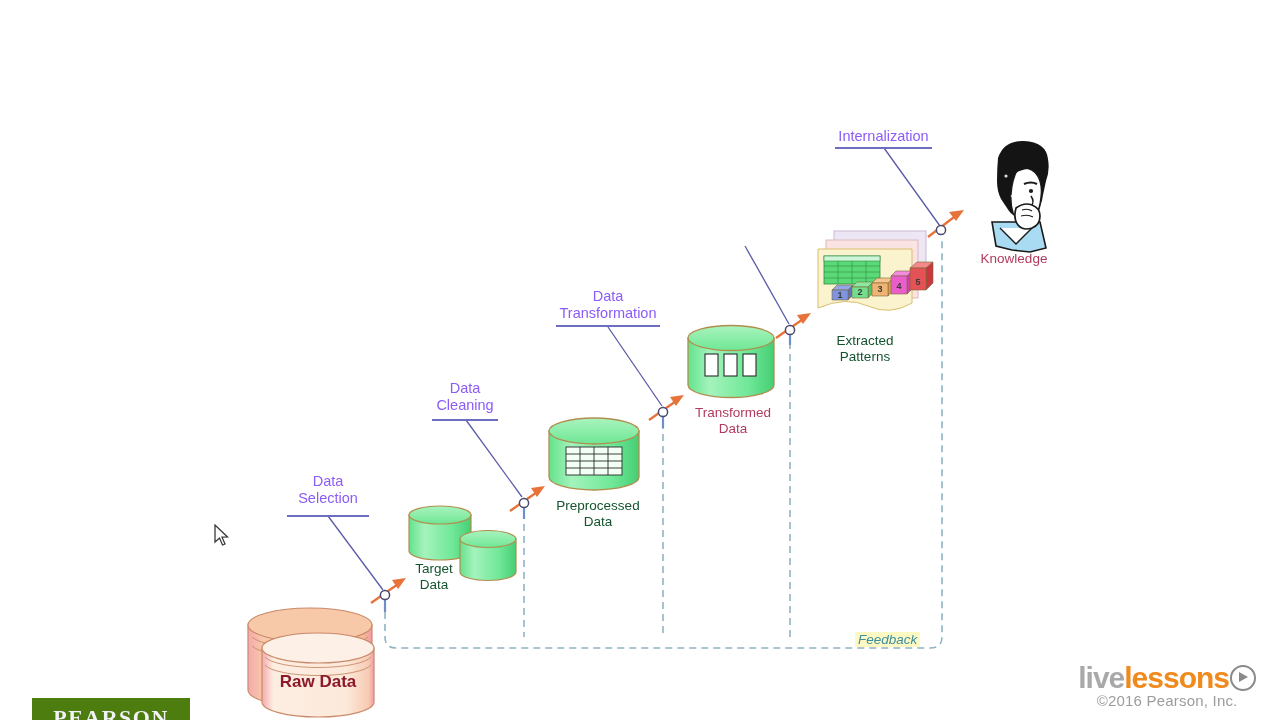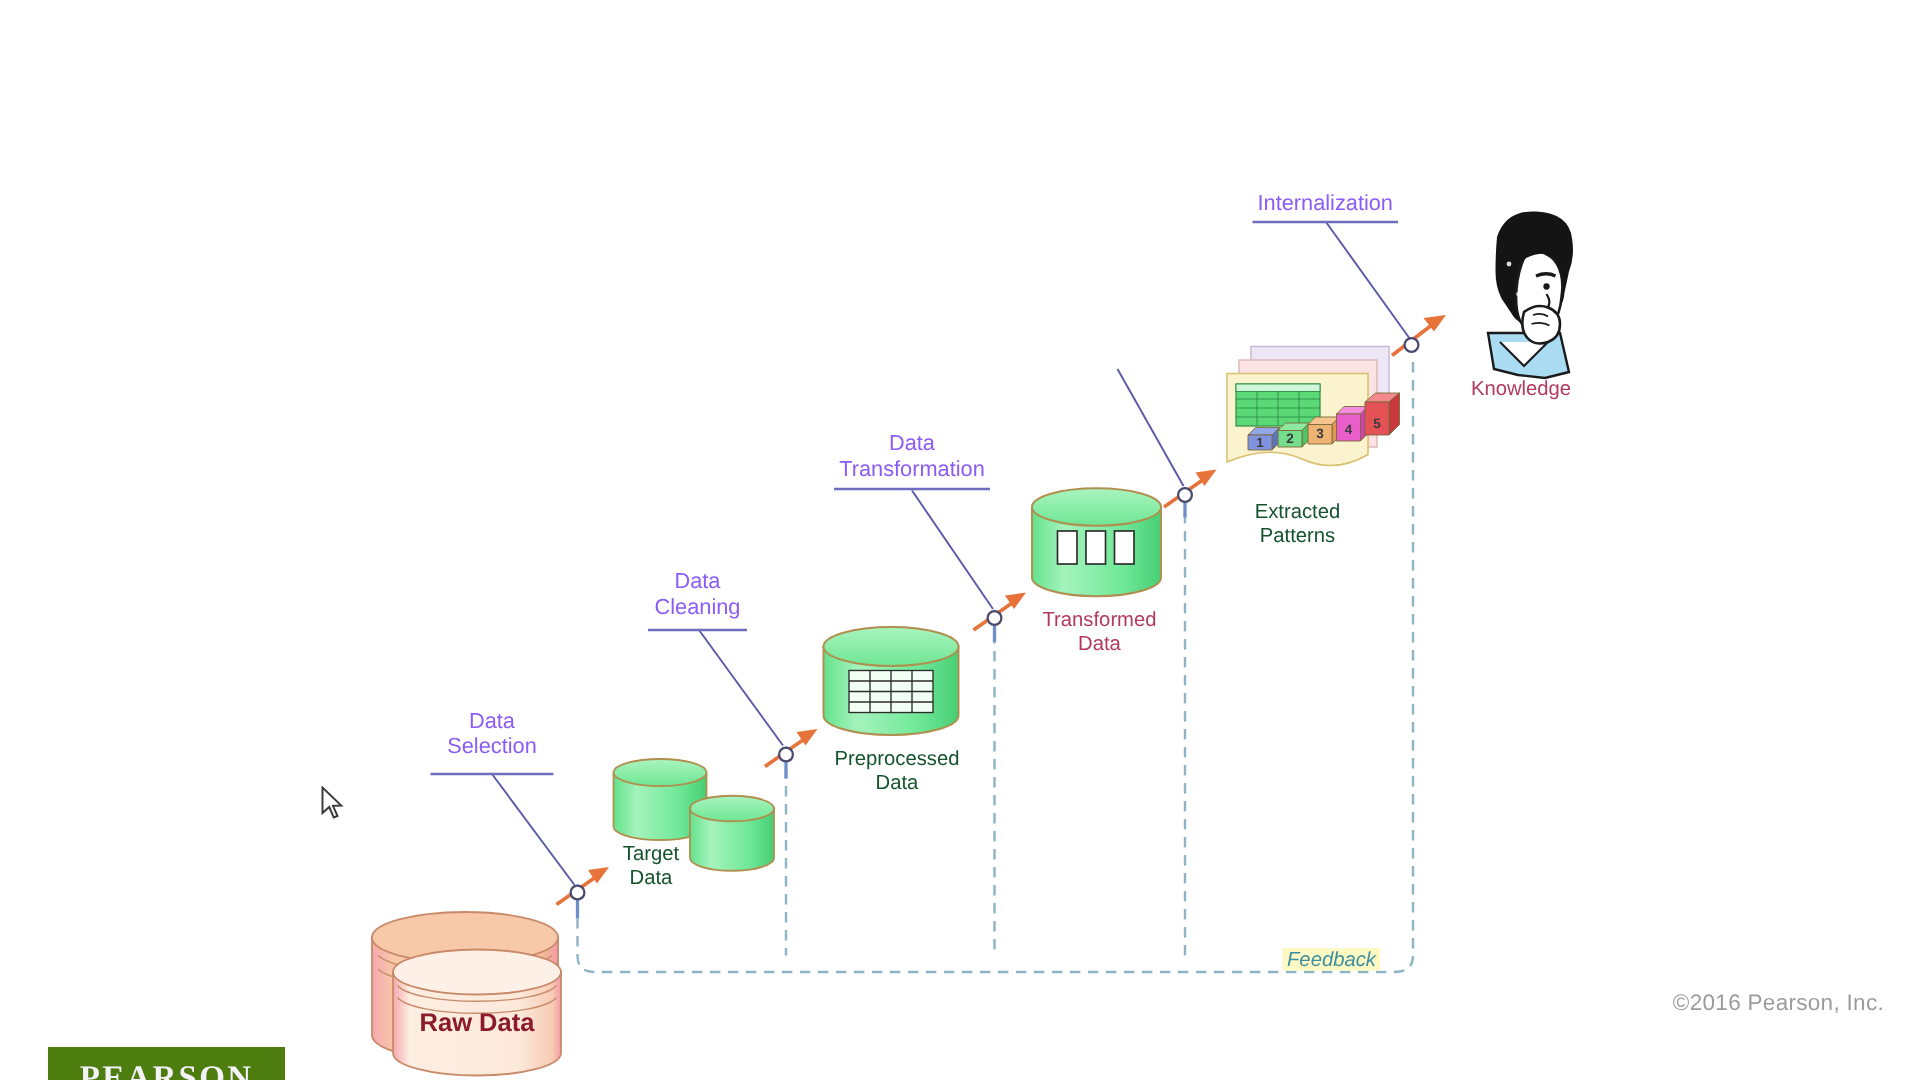--- a/index.html
+++ b/index.html
@@ -372,20 +372,23 @@
     <span>Knowledge</span>
   </div>
 
   <div id="feedback">Feedback</div>
 
   <div id="pearson">
     <span>PEARSON</span>
   </div>
 
   <div id="ll">
+    <div class="wm">
+      <span class="w1">live</span><span class="w2">lessons</span><span class="play"></span>
+    </div>
     <div class="copy">©2016 Pearson, Inc.</div>
   </div>
 
   <svg id="cursor" viewBox="0 0 16 24">
     <polygon points="1,1 1,18 5.5,14 8.5,21 11,20 8,13.2 13.5,13" fill="#FFFFFF" stroke="#3A3A3A" stroke-width="1.3"></polygon>
   </svg>
 
 </div>
 
 </body></html>

